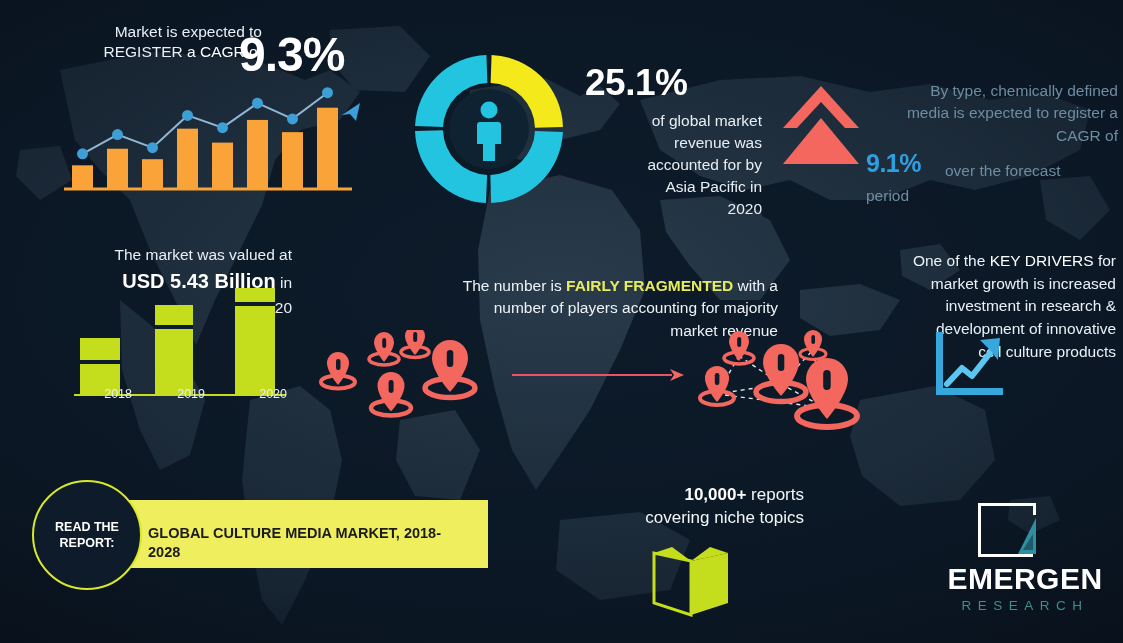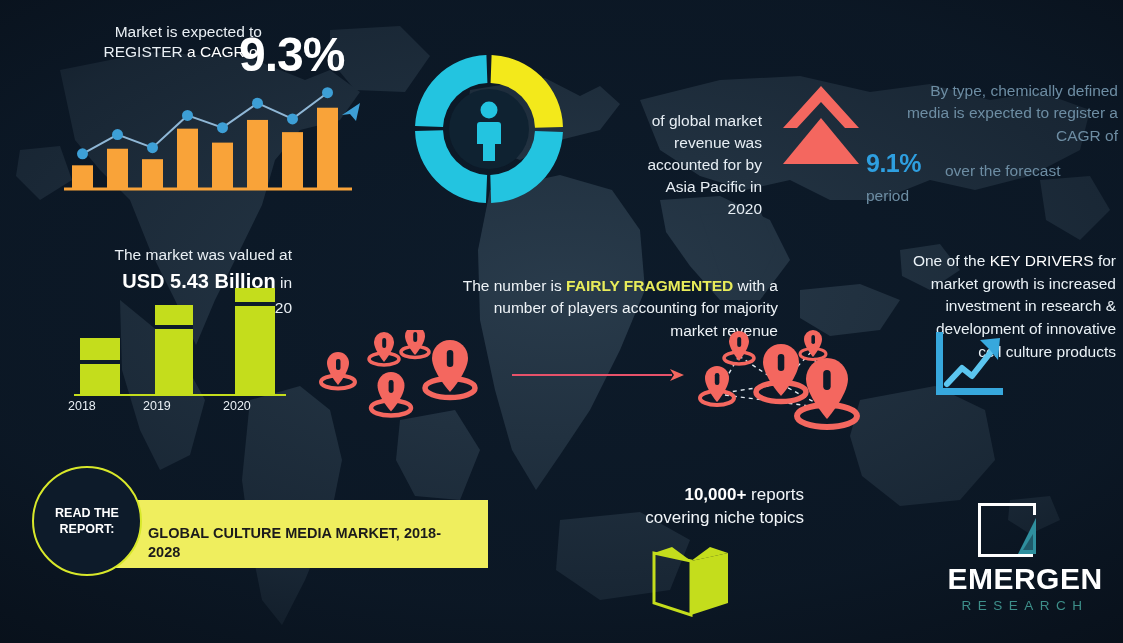--- a/index.html
+++ b/index.html
@@ -40,33 +40,33 @@
   #drivers .b{color:#ffffff;}
   #chart-icon{position:absolute;left:932px;top:330px;width:76px;height:66px;}
   
   #valued{left:32px;top:243px;width:260px;font-size:15.5px;color:#e9eff4;line-height:1.5;}
   #valued .big{font-size:20px;font-weight:bold;color:#ffffff;}
   
   #greenchart{position:absolute;left:60px;top:262px;width:230px;height:155px;}
   .gbar{position:absolute;bottom:22px;background:#c4dd1c;}
   .gcut{position:absolute;left:0;right:0;height:4px;background:#0d1b2a;}
   .gaxis{position:absolute;left:14px;right:4px;bottom:21px;height:2.5px;background:#c4dd1c;}
-  .glabel{position:absolute;bottom:4px;font-size:12.5px;color:#e9eff4;text-align:left;}
+  .glabel{position:absolute;bottom:16px;font-size:12.5px;color:#e9eff4;text-align:right;}
   
   #frag{left:418px;top:275px;width:360px;font-size:15.5px;color:#eef3f7;line-height:1.45;}
   #frag .hl{color:#e8ec5a;font-weight:bold;}
   
   .pins{position:absolute;pointer-events:none;}
   #pins-left{left:310px;top:330px;width:210px;height:110px;}
   #pins-right{left:695px;top:328px;width:180px;height:112px;}
   #redarrow{position:absolute;left:512px;top:368px;width:172px;height:14px;}
   
   #banner{position:absolute;left:83px;top:500px;width:405px;height:68px;background:#efee5e;}
   #banner-text{position:absolute;left:148px;top:524px;width:320px;font-size:14.5px;font-weight:bold;color:#1b1b1b;line-height:1.3;}
-  #readcircle{position:absolute;left:32px;top:466px;width:106px;height:106px;border-radius:50%;
+  #readcircle{position:absolute;left:32px;top:480px;width:106px;height:106px;border-radius:50%;
     background:#0d1b2a;border:2.5px solid #d8e82a;display:flex;align-items:center;justify-content:center;}
   #readcircle span{font-size:12.5px;font-weight:bold;color:#ffffff;text-align:center;line-height:1.32;}
   
   #reports{left:574px;top:483px;width:230px;font-size:17px;color:#f2f6f9;line-height:1.38;}
   #reports .b{font-weight:bold;color:#ffffff;}
   #book{position:absolute;left:648px;top:545px;width:86px;height:72px;}
   
   #logo{position:absolute;left:950px;top:500px;width:150px;height:128px;}
   #logo-mark{position:absolute;left:25px;top:0px;width:64px;height:60px;}
   #logo-name{position:absolute;left:-25px;top:62px;width:200px;text-align:center;font-size:30px;font-weight:bold;color:#ffffff;letter-spacing:.5px;}
@@ -149,20 +149,21 @@
         <path d="M 72.95281880473523 149.93723477898823 A 74 74 0 0 1 2.0303119938198932 78.11784236154982 L 30.018842590752904 77.31649660312557 A 46 46 0 0 0 74.10580628402461 121.96098378153322 Z" fill="#23c4e0"></path>
         <path d="M 2.062765221011773 72.95281880473523 A 74 74 0 0 1 73.41743724401488 2.0450788005869214 L 74.39462315168493 30.028021957121602 A 46 46 0 0 0 30.039016218466784 74.1058062840246 Z" fill="#23c4e0"></path>
       </g>
     <circle cx="76" cy="76" r="40" fill="#0f2231"></circle>
     <g fill="#23c4e0">
       <circle cx="76" cy="57" r="8.5"></circle>
       <path d="M67 69 h18 a3 3 0 0 1 3 3 v19 h-6 v17 h-12 v-17 h-6 v-19 a3 3 0 0 1 3 -3 z"></path>
     </g>
   </svg>
 
+  <div class="t" id="apac-big">25.1%</div>
   <div class="t" id="apac-body">of global market
 revenue was
 accounted for by
 Asia Pacific in
 2020</div>
 
   <svg id="uparrow" viewBox="0 0 80 84">
     <path d="M40 4 L78 46 L64 46 L40 20 L16 46 L2 46 Z" fill="#f4675f"></path>
     <path d="M40 36 L78 82 L2 82 Z" fill="#f4675f"></path>
   </svg>

